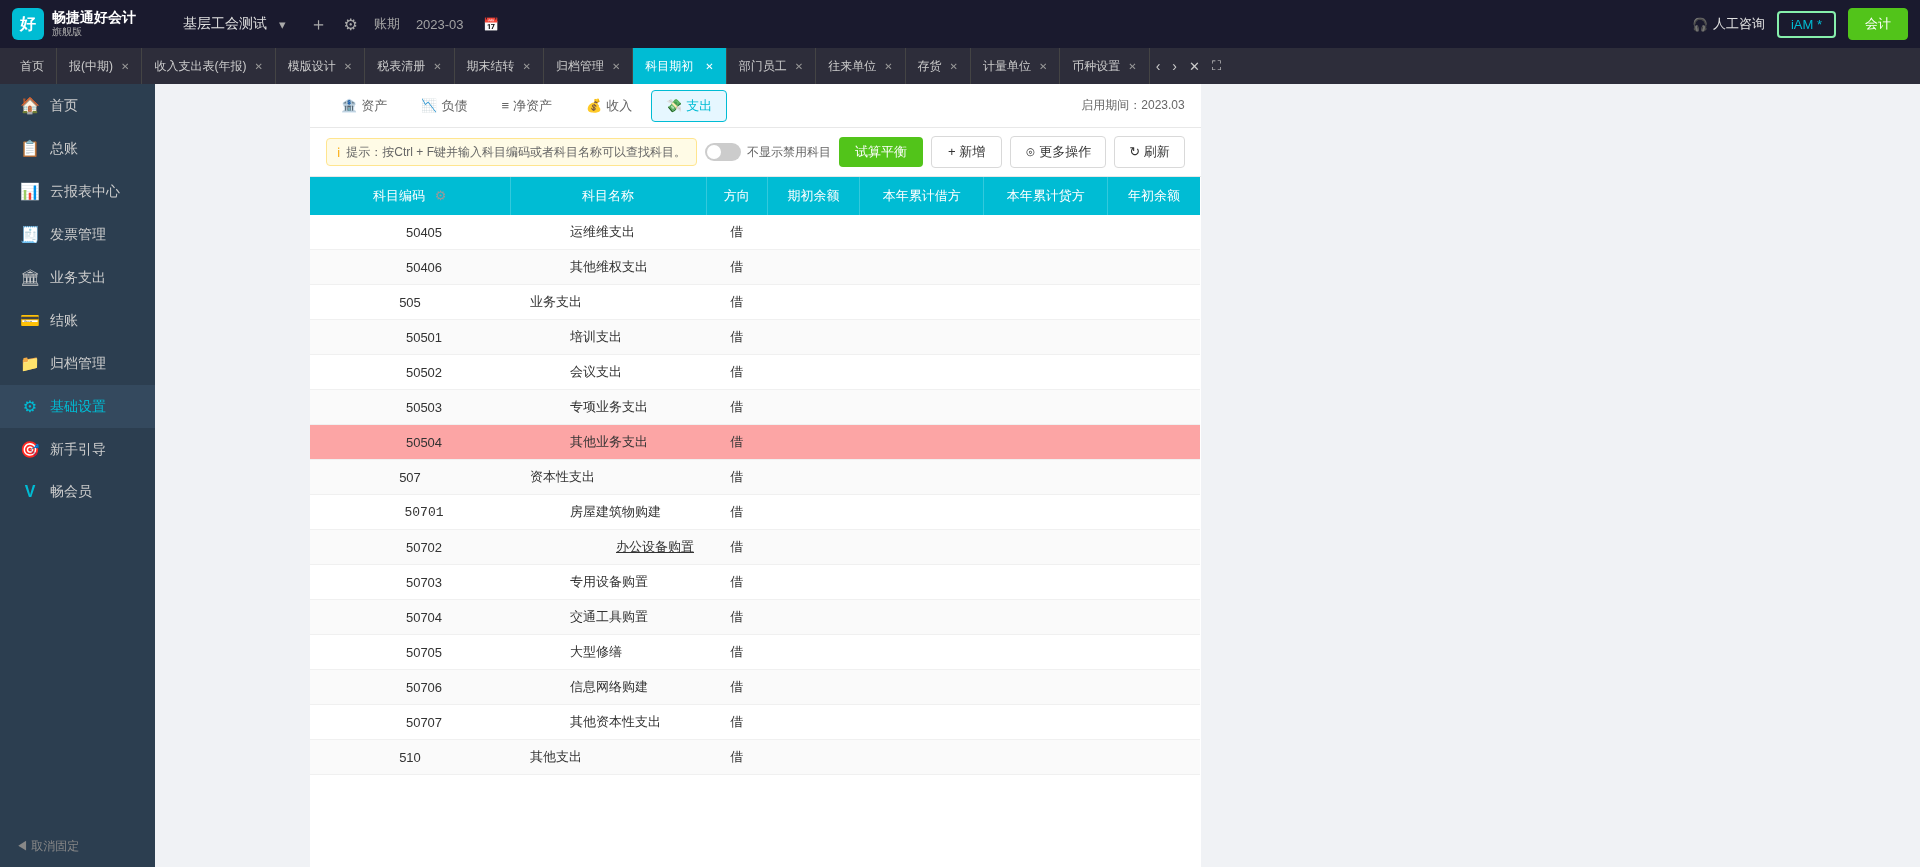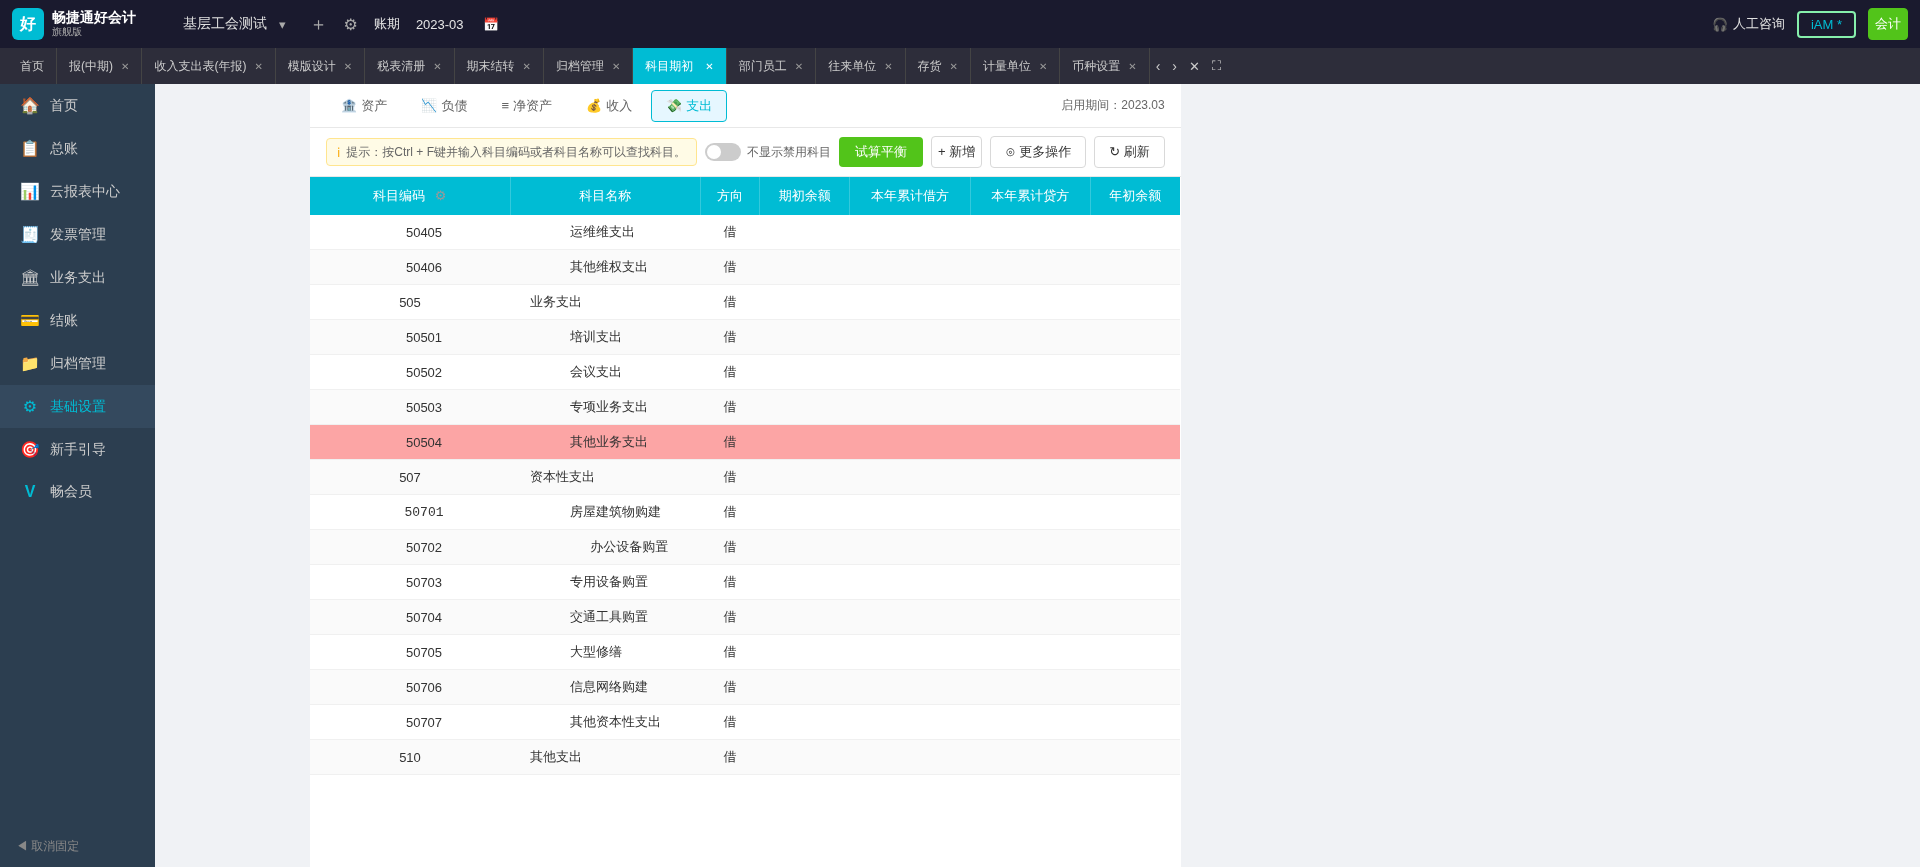--- a/index.html
+++ b/index.html
@@ -9,21 +9,21 @@
     .top-bar { height: 48px; background: #1a1a2e; display: flex; align-items: center; padding: 0 12px; gap: 8px; }
     .app-logo { display: flex; align-items: center; gap: 8px; width: 155px; }
     .logo-icon { width: 32px; height: 32px; background: #00bcd4; border-radius: 6px; display: flex; align-items: center; justify-content: center; color: white; font-size: 16px; font-weight: bold; }
     .logo-text { color: white; font-size: 14px; font-weight: bold; line-height: 1.2; }
     .logo-sub { color: #aaa; font-size: 10px; }
     .company-name { color: #e0e0e0; font-size: 14px; margin-left: 8px; }
     .dropdown-arrow { color: #aaa; margin-left: 4px; cursor: pointer; }
     .top-center { display: flex; align-items: center; gap: 16px; margin-left: 16px; }
     .add-icon { color: #aaa; font-size: 18px; cursor: pointer; }
     .settings-icon { color: #aaa; font-size: 16px; cursor: pointer; }
-    .period-text { color: #e5e5e5; font-size: 13px; }
+    .period-text { color: #a3a3a3; font-size: 13px; }
     .calendar-icon { color: #00bcd4; margin-left: 4px; cursor: pointer; }
     .top-right { margin-left: auto; display: flex; align-items: center; gap: 12px; }
     .customer-service { color: #e0e0e0; font-size: 13px; cursor: pointer; display: flex; align-items: center; gap: 4px; }
     .iamstar-btn { background: transparent; border: 2px solid #86efac; color: #00bcd4; padding: 4px 12px; border-radius: 4px; cursor: pointer; font-size: 13px; }
 
     
     .tab-bar { height: 36px; background: #2d2d3a; display: flex; align-items: center; padding: 0 8px; gap: 0; overflow: hidden; }
     .tab-item { height: 36px; display: flex; align-items: center; padding: 0 12px; color: #ccc; font-size: 12px; cursor: pointer; white-space: nowrap; border-right: 1px solid #444; gap: 4px; }
     .tab-item.active { background: #00bcd4; color: white; gap: 8px; }
     .tab-close { font-size: 10px; color: #999; cursor: pointer; margin-left: 4px; }
@@ -50,21 +50,21 @@
 
     
     .action-bar { display: flex; align-items: center; padding: 8px 16px; background: white; border-bottom: 1px solid #e8e8e8; gap: 8px; }
     .notice-box { display: flex; align-items: center; gap: 6px; background: #fffbe6; border: 1px solid #ffe58f; border-radius: 4px; padding: 4px 10px; flex: 1; }
     .notice-icon { color: #faad14; }
     .notice-text { color: #666; font-size: 12px; }
     .toggle-switch { display: flex; align-items: center; gap: 6px; margin-left: auto; font-size: 12px; color: #666; }
     .switch { width: 36px; height: 18px; background: #ccc; border-radius: 9px; position: relative; cursor: pointer; }
     .switch-knob { width: 14px; height: 14px; background: white; border-radius: 50%; position: absolute; top: 2px; left: 2px; transition: left 0.2s; }
     .btn-calc { background: #52c41a; color: white; border: none; padding: 6px 16px; border-radius: 4px; cursor: pointer; font-size: 13px; }
-    .btn-add { background: white; border: 1px solid #d9d9d9; padding: 6px 6px; border-radius: 4px; cursor: pointer; font-size: 13px; color: #333; display: flex; align-items: center; gap: 4px; }
+    .btn-add { background: white; border: 1px solid #d9d9d9; padding: 6px 16px; border-radius: 4px; cursor: pointer; font-size: 13px; color: #333; display: flex; align-items: center; gap: 4px; }
     .btn-more { background: white; border: 1px solid #d9d9d9; padding: 6px 14px; border-radius: 4px; cursor: pointer; font-size: 13px; color: #333; display: flex; align-items: center; gap: 4px; }
     .btn-refresh { background: white; border: 1px solid #d9d9d9; padding: 6px 14px; border-radius: 4px; cursor: pointer; font-size: 13px; color: #333; display: flex; align-items: center; gap: 4px; }
 
     
     .table-wrapper { flex: 1; overflow: auto; padding: 0; background: white; margin: 0; }
     table { width: 100%; border-collapse: collapse; }
     thead tr { background: #00bcd4; color: white; }
     thead th { padding: 10px 12px; font-size: 13px; font-weight: normal; text-align: center; border-right: 1px solid rgba(255,255,255,0.2); }
     thead th:first-child { width: 200px; }
     tbody tr { border-bottom: 1px solid #f0f0f0; }
@@ -350,21 +350,21 @@
               <td style="padding-left: 40px; font-family: Liberation Mono, monospace;">50701</td>
               <td style="padding-left: 60px; text-align: left;">房屋建筑物购建</td>
               <td>借</td>
               <td></td>
               <td></td>
               <td></td>
               <td></td>
             </tr>
             <tr style="background: rgb(250, 250, 250);">
               <td style="padding-left: 40px;">50702</td>
-              <td style="padding-left: 60px; text-align: center;">办公设备购置</td>
+              <td style="padding-left: 60px; text-align: right; text-decoration: underline;">办公设备购置</td>
               <td>借</td>
               <td></td>
               <td></td>
               <td></td>
               <td></td>
             </tr>
             <tr style="background: white;">
               <td style="padding-left: 40px;">50703</td>
               <td style="padding-left: 60px; text-align: left;">专用设备购置</td>
               <td>借</td>

